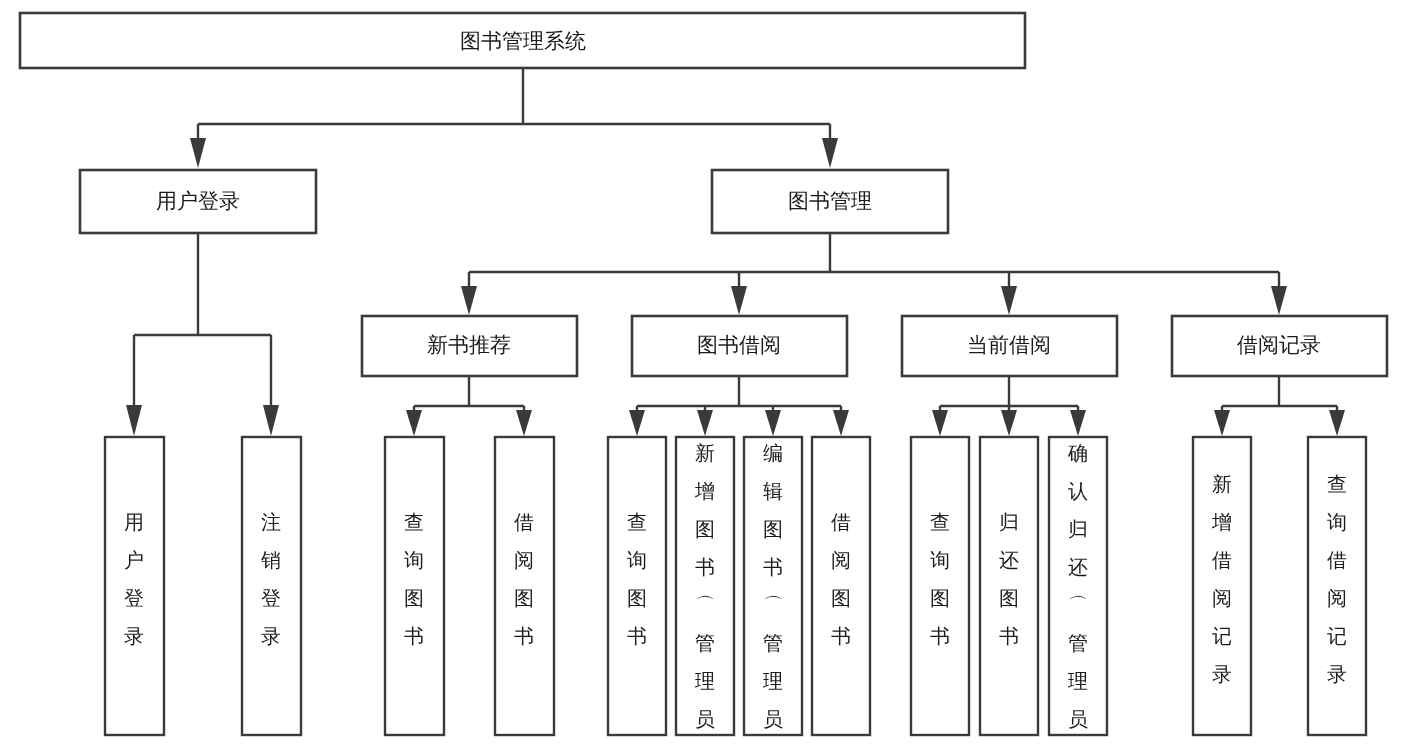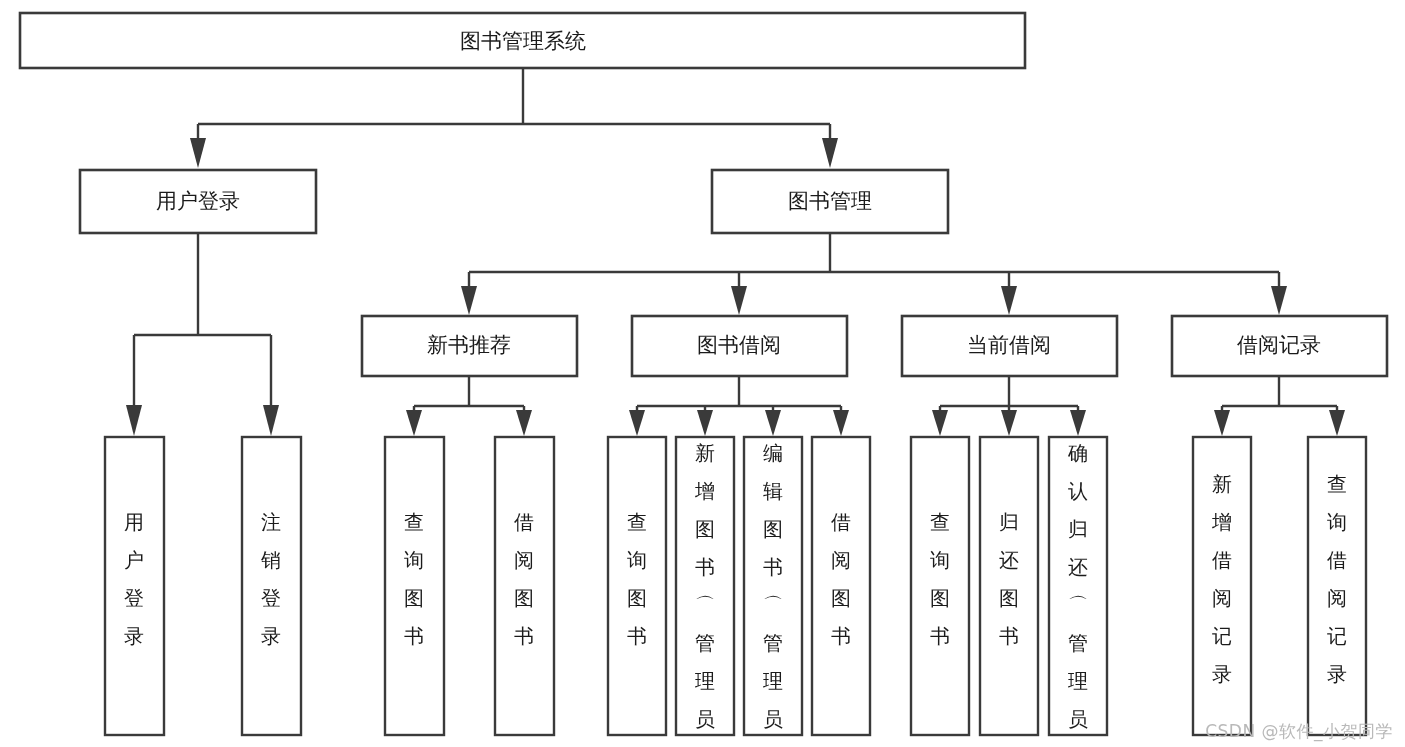--- a/index.html
+++ b/index.html
@@ -235,14 +235,13 @@
       <rect class="nodebox-thin" x="1193" y="437" width="58" height="298"></rect>
       <text class="leaf-label" x="1222" y="478"><tspan x="1222" y="491">新</tspan><tspan x="1222" y="529">增</tspan><tspan x="1222" y="567">借</tspan><tspan x="1222" y="605">阅</tspan><tspan x="1222" y="643">记</tspan><tspan x="1222" y="681">录</tspan></text>
     </g>
     <g>
       <rect class="nodebox-thin" x="1308" y="437" width="58" height="298"></rect>
       <text class="leaf-label" x="1337" y="478"><tspan x="1337" y="491">查</tspan><tspan x="1337" y="529">询</tspan><tspan x="1337" y="567">借</tspan><tspan x="1337" y="605">阅</tspan><tspan x="1337" y="643">记</tspan><tspan x="1337" y="681">录</tspan></text>
     </g>
 
   </svg>
 
-  <div class="watermark">CSDN @软件_小贺同学</div>
 </div>
 
 </body></html>

